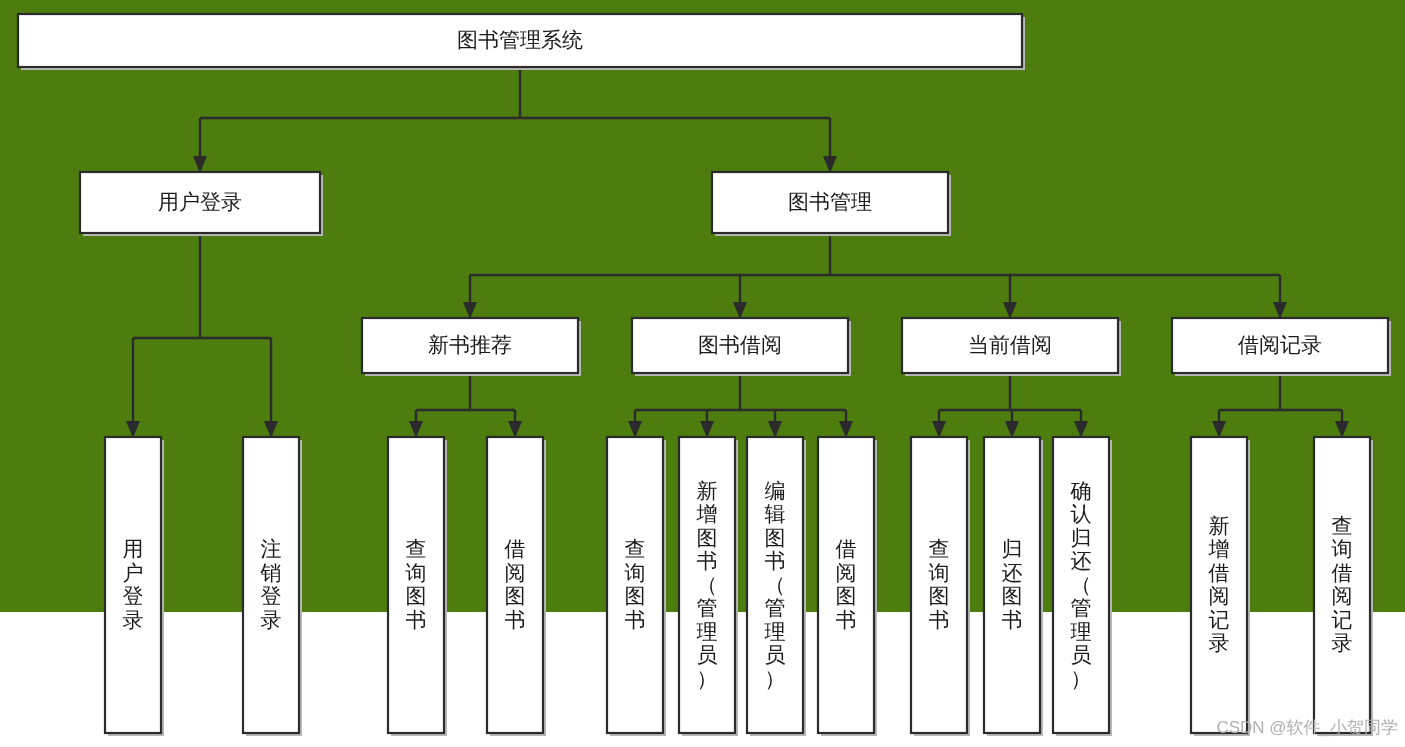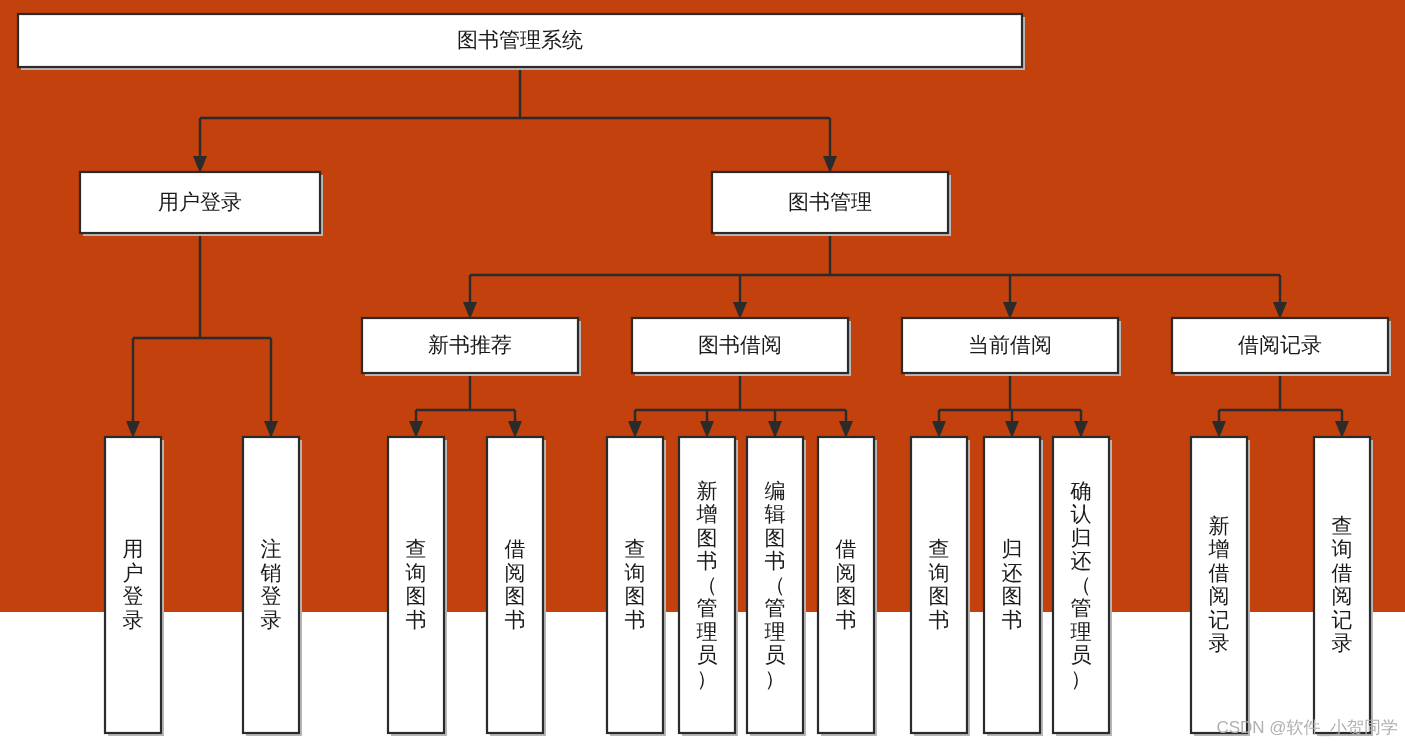--- a/index.html
+++ b/index.html
@@ -10,21 +10,21 @@
   body {
     width: 1405px;
     height: 747px;
     overflow: hidden;
     font-family: "Liberation Sans", "DejaVu Sans", sans-serif;
   }
   #diagram-root {
     position: relative;
     width: 1405px;
     height: 612px;
-    background: #c2410c;
+    background: #4d7c0f;
   }
   svg.canvas {
     position: absolute;
     left: 0;
     top: 0;
     width: 1405px;
     height: 747px;
     display: block;
   }
   .node-rect {

